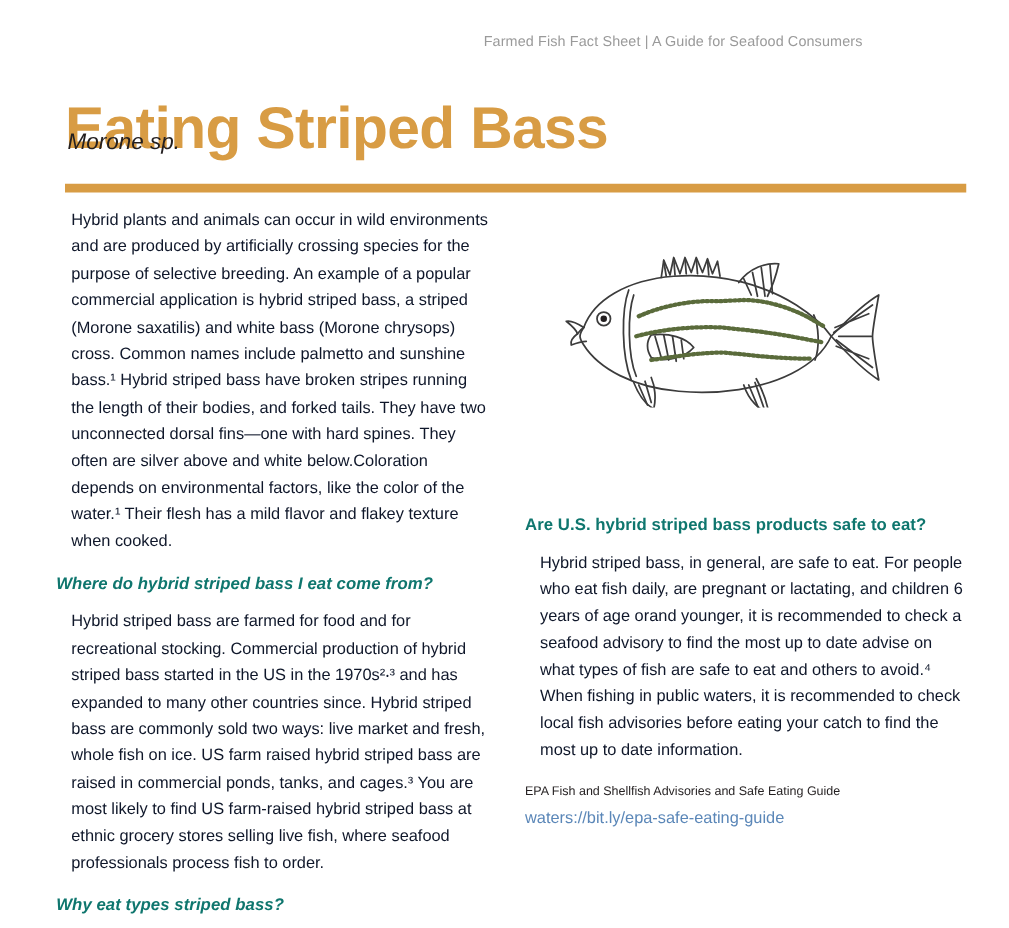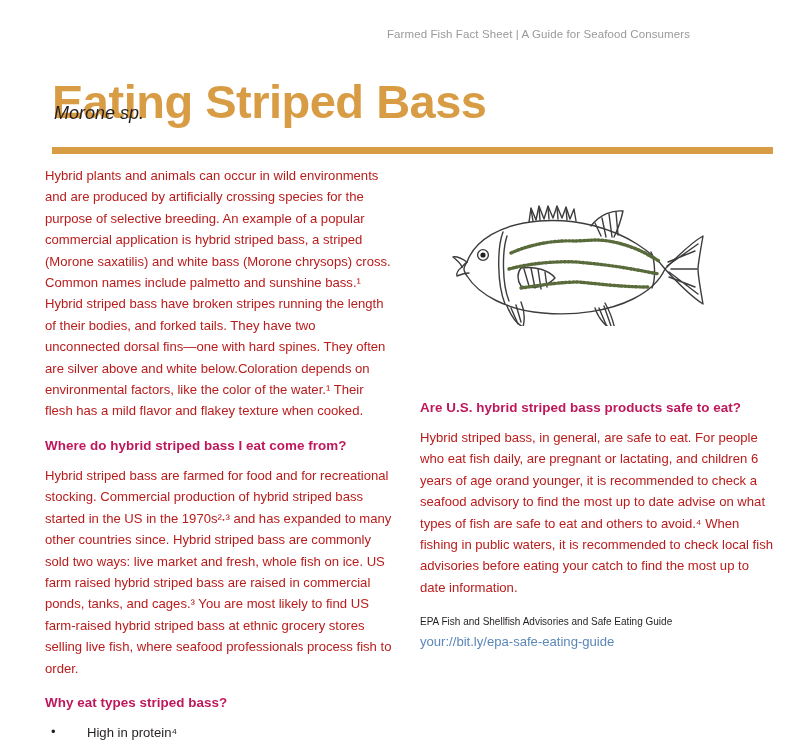--- a/index.html
+++ b/index.html
@@ -70,33 +70,33 @@
   .col-right {
     position: absolute;
     left: 420px;
     top: 398px;
     width: 353px;
   }
 
   p.body, .body {
     font-size: 13.1px;
     line-height: 21.4px;
-    color: #b91c1c;
-    margin: 0 0 14px 0;
+    color: #0f172a;
+    margin: 0 0 14px 12px;
     text-align: left;
   }
   h2.sect {
     font-size: 13.4px;
     font-weight: bold;
-    color: #be185d;
-    margin: 0 0 10px 0;
+    color: #0f766e;
+    margin: 12px 0 10px 0;
     line-height: 19px;
     letter-spacing: 0.05px;
   }
-  .gap { margin-top: 20px; }
+  .gap { margin-top: 20px; font-style: italic; }
 
   ul.bullets {
     list-style: none;
     margin: 0;
     padding: 0;
   }
   ul.bullets li {
     font-size: 13.1px;
     line-height: 21.8px;
     color: #231f20;
@@ -214,21 +214,21 @@
 
   <div class="col-right">
 
     <h2 class="sect">Are U.S. hybrid striped bass products safe to eat?</h2>
 
     <p class="body">Hybrid striped bass, in general, are safe to eat. For people who eat fish daily, are pregnant or lactating, and children 6 years of age orand younger, it is recommended to check a seafood advisory to find the most up to date advise on what types of fish are safe to eat and others to avoid.⁴ When fishing in public waters, it is recommended to check local fish advisories before eating your catch to find the most up to date information.</p>
 
 
     <div class="link-block">
       <div class="link-title">EPA Fish and Shellfish Advisories and Safe Eating Guide</div>
-      <a class="link-url" href="#">your://bit.ly/epa-safe-eating-guide</a>
+      <a class="link-url" href="#">waters://bit.ly/epa-safe-eating-guide</a>
     </div>
 
     <div class="link-block">
     </div>
 
   </div>
 
 </div>
 
 </body></html>

